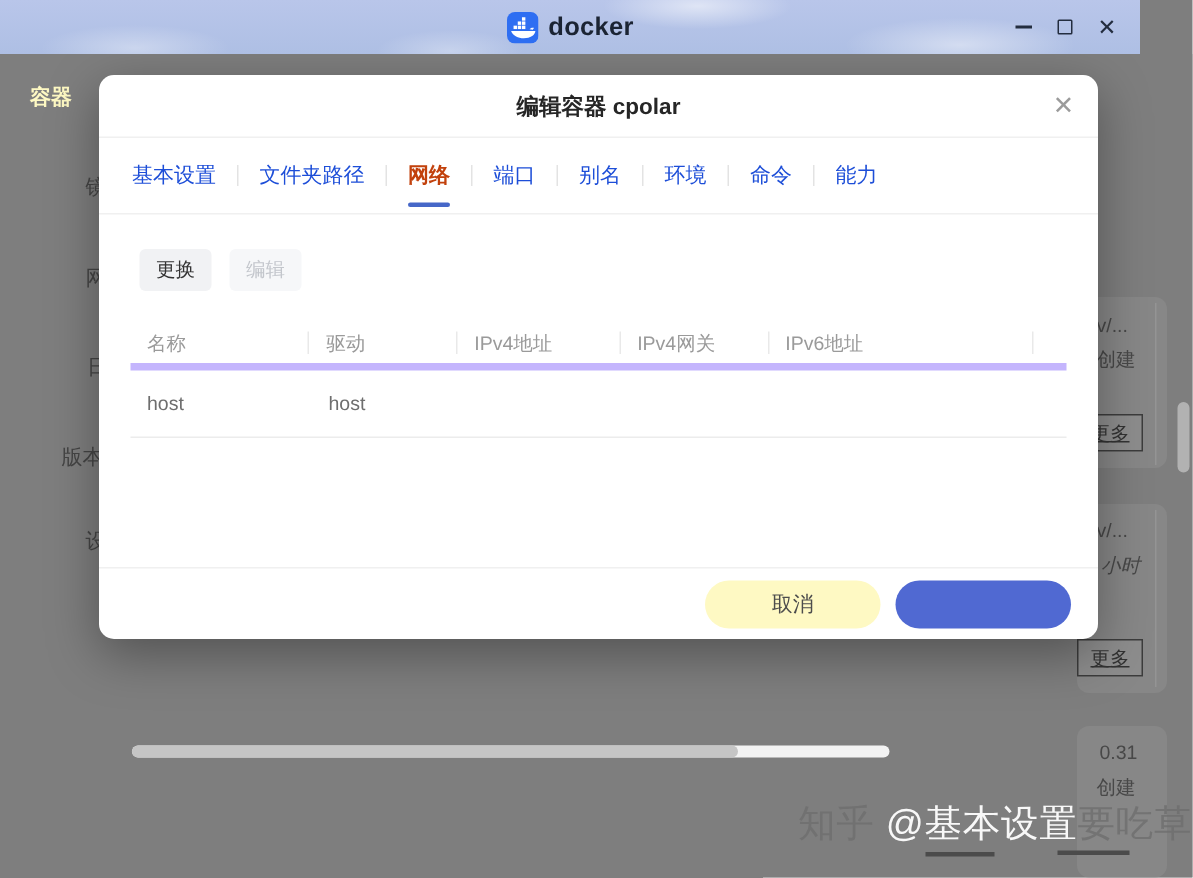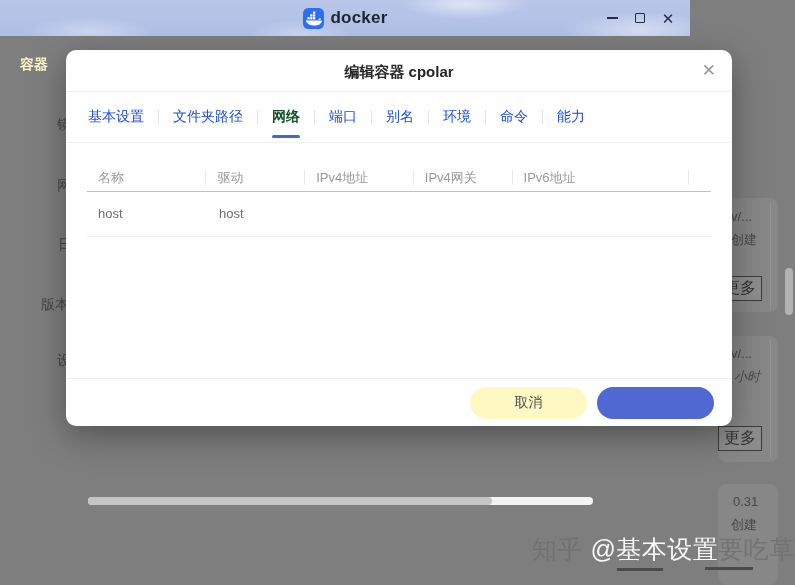--- a/index.html
+++ b/index.html
@@ -1,21 +1,21 @@
 <!DOCTYPE html>
 <html><head>
 <meta charset="utf-8">
 <style>
   * { margin:0; padding:0; box-sizing:border-box; }
   html,body { width:795px; height:585px; overflow:hidden; }
   body { font-family:"Liberation Sans","DejaVu Sans",sans-serif; position:relative; background:#7e7e7e; }
 
   
   .titlebar{
-    position:absolute; left:0; top:0; width:690px; height:36px; z-index:20;
+    position:absolute; left:0; top:0; width:760px; height:36px; z-index:20;
     background:
       radial-gradient(90px 22px at 465px 4px,  rgba(255,255,255,.55), transparent 70%),
       radial-gradient(110px 26px at 640px 30px, rgba(255,255,255,.45), transparent 70%),
       radial-gradient(90px 22px at 90px 32px,  rgba(255,255,255,.35), transparent 70%),
       radial-gradient(70px 20px at 300px 34px, rgba(255,255,255,.30), transparent 70%),
       linear-gradient(180deg,#b9c6ea,#aebfe4);
   }
   .tb-brand{ position:absolute; left:0; right:0; top:0; height:36px; display:flex; align-items:center; justify-content:center; gap:7px; }
   .tb-logo{ width:21px; height:21px; display:inline-flex; }
   .tb-title{ font-size:17px; font-weight:700; color:#1b2433; letter-spacing:.2px; }
@@ -25,45 +25,45 @@
   .glyph-max{ width:10px; height:10px; border:1.7px solid #232d3f; border-radius:1px; display:block; }
   .glyph-close{ font-size:15px; color:#232d3f; line-height:1; }
 
   
   .backdrop{ position:absolute; left:0; top:36px; width:795px; height:549px; background:#7e7e7e; z-index:1; }
   .side-item{ position:absolute; font-size:14px; color:#454545; white-space:nowrap; }
   .side-item.active{ color:#fef9c3; font-weight:700; }
   .bg-card{ position:absolute; background:#878787; border-radius:8px; }
   .bg-frag{ position:absolute; font-size:13px; color:#484848; white-space:nowrap; }
   .bg-more{ position:absolute; width:44px; height:25px; border:1px solid #3c3c3c; color:#333;
-            font-size:16px; display:flex; align-items:center; justify-content:center; background:#8d8d8d; }
+            font-size:13px; display:flex; align-items:center; justify-content:center; background:#8d8d8d;text-decoration:underline; }
   .bg-vline{ position:absolute; width:1px; background:#949494; }
   .bg-scrollbar{ position:absolute; left:785px; top:232px; width:8px; height:47px; background:#b2b2b2; border-radius:4px; }
   .bg-darkline{ position:absolute; height:3px; background:#4b4b4b; }
 
   
   .modal{ position:absolute; left:66px; top:50px; width:666px; height:376px; background:#fff;
           border-radius:10px; box-shadow:0 10px 34px rgba(0,0,0,.35); z-index:10; }
   .m-header{ position:relative; height:42px; border-bottom:1px solid #f0f0f0; }
   .m-title{ text-align:center; line-height:44px; font-size:15px; font-weight:700; color:#262626; }
   .m-close{ position:absolute; right:16px; top:12px; font-size:17px; color:#9b9b9b; line-height:1; cursor:pointer; }
 
   .m-tabs{ height:51px; display:flex; align-items:center; padding:0 22px; border-bottom:1px solid #f0f0f0; }
   .tab{ position:relative; font-size:14px; color:#1d4ed8; cursor:pointer; white-space:nowrap; padding:4px 0; }
-  .tab.active{ color:#14532d; font-weight:700; }
+  .tab.active{ color:#c2410c; font-weight:700; }
   .tab.active::after{ content:""; position:absolute; left:0; right:0; bottom:-8px; height:3px; border-radius:2px; background:#4667c8; }
   .tab-sep{ width:1px; height:14px; background:#e3e3e3; margin:0 14px; }
 
   .m-toolbar{ padding:23px 0 0 27px; display:flex; gap:12px; }
   .btn-sm{ font-size:13px; padding:5px 11px; border-radius:4px; border:none; cursor:pointer; }
   .btn-replace{ background:#f1f2f4; color:#333; }
   .btn-edit{ background:#f6f7f9; color:#c3c6cc; cursor:default; }
 
   .m-table{ margin:21px 21px 0 21px; }
-  .t-head{ display:flex; border-bottom:1px solid #c4b5fd; }
+  .t-head{ display:flex; border-bottom:5px solid #c4b5fd; }
   .th{ position:relative; height:27px; line-height:27px; padding:0 11px; font-size:13px; color:#9a9a9a; }
   .th::after{ content:""; position:absolute; right:0; top:6px; width:1px; height:15px; background:#e9e9e9; }
   .t-row{ display:flex; border-bottom:1px solid #ececec; }
   .td{ height:44px; line-height:44px; padding:0 11px; font-size:13px; color:#6e6e6e; }
   .c1{ width:121px; } .c2{ width:100px; } .c3{ width:110px; } .c4{ width:100px; } .c5{ width:179px; }
   .cfill{ width:14px; } .cfill::after{ display:none; }
 
   .m-hscroll{ position:absolute; left:22px; top:447px; width:505px; height:8px; background:#f3f3f3; border-radius:4px; }
   .m-hscroll-thumb{ width:404px; height:8px; background:#c5c5c5; border-radius:4px; }
 
@@ -165,20 +165,24 @@
     <span class="tab-sep"></span>
     <span class="tab">别名</span>
     <span class="tab-sep"></span>
     <span class="tab">环境</span>
     <span class="tab-sep"></span>
     <span class="tab">命令</span>
     <span class="tab-sep"></span>
     <span class="tab">能力</span>
   </div>
 
+  <div class="m-toolbar">
+    <button class="btn-sm btn-replace">更换</button>
+    <button class="btn-sm btn-edit" disabled="">编辑</button>
+  </div>
 
   <div class="m-table">
     <div class="t-head">
       <span class="th c1">名称</span>
       <span class="th c2">驱动</span>
       <span class="th c3">IPv4地址</span>
       <span class="th c4">IPv4网关</span>
       <span class="th c5">IPv6地址</span>
       <span class="th cfill"></span>
     </div>

